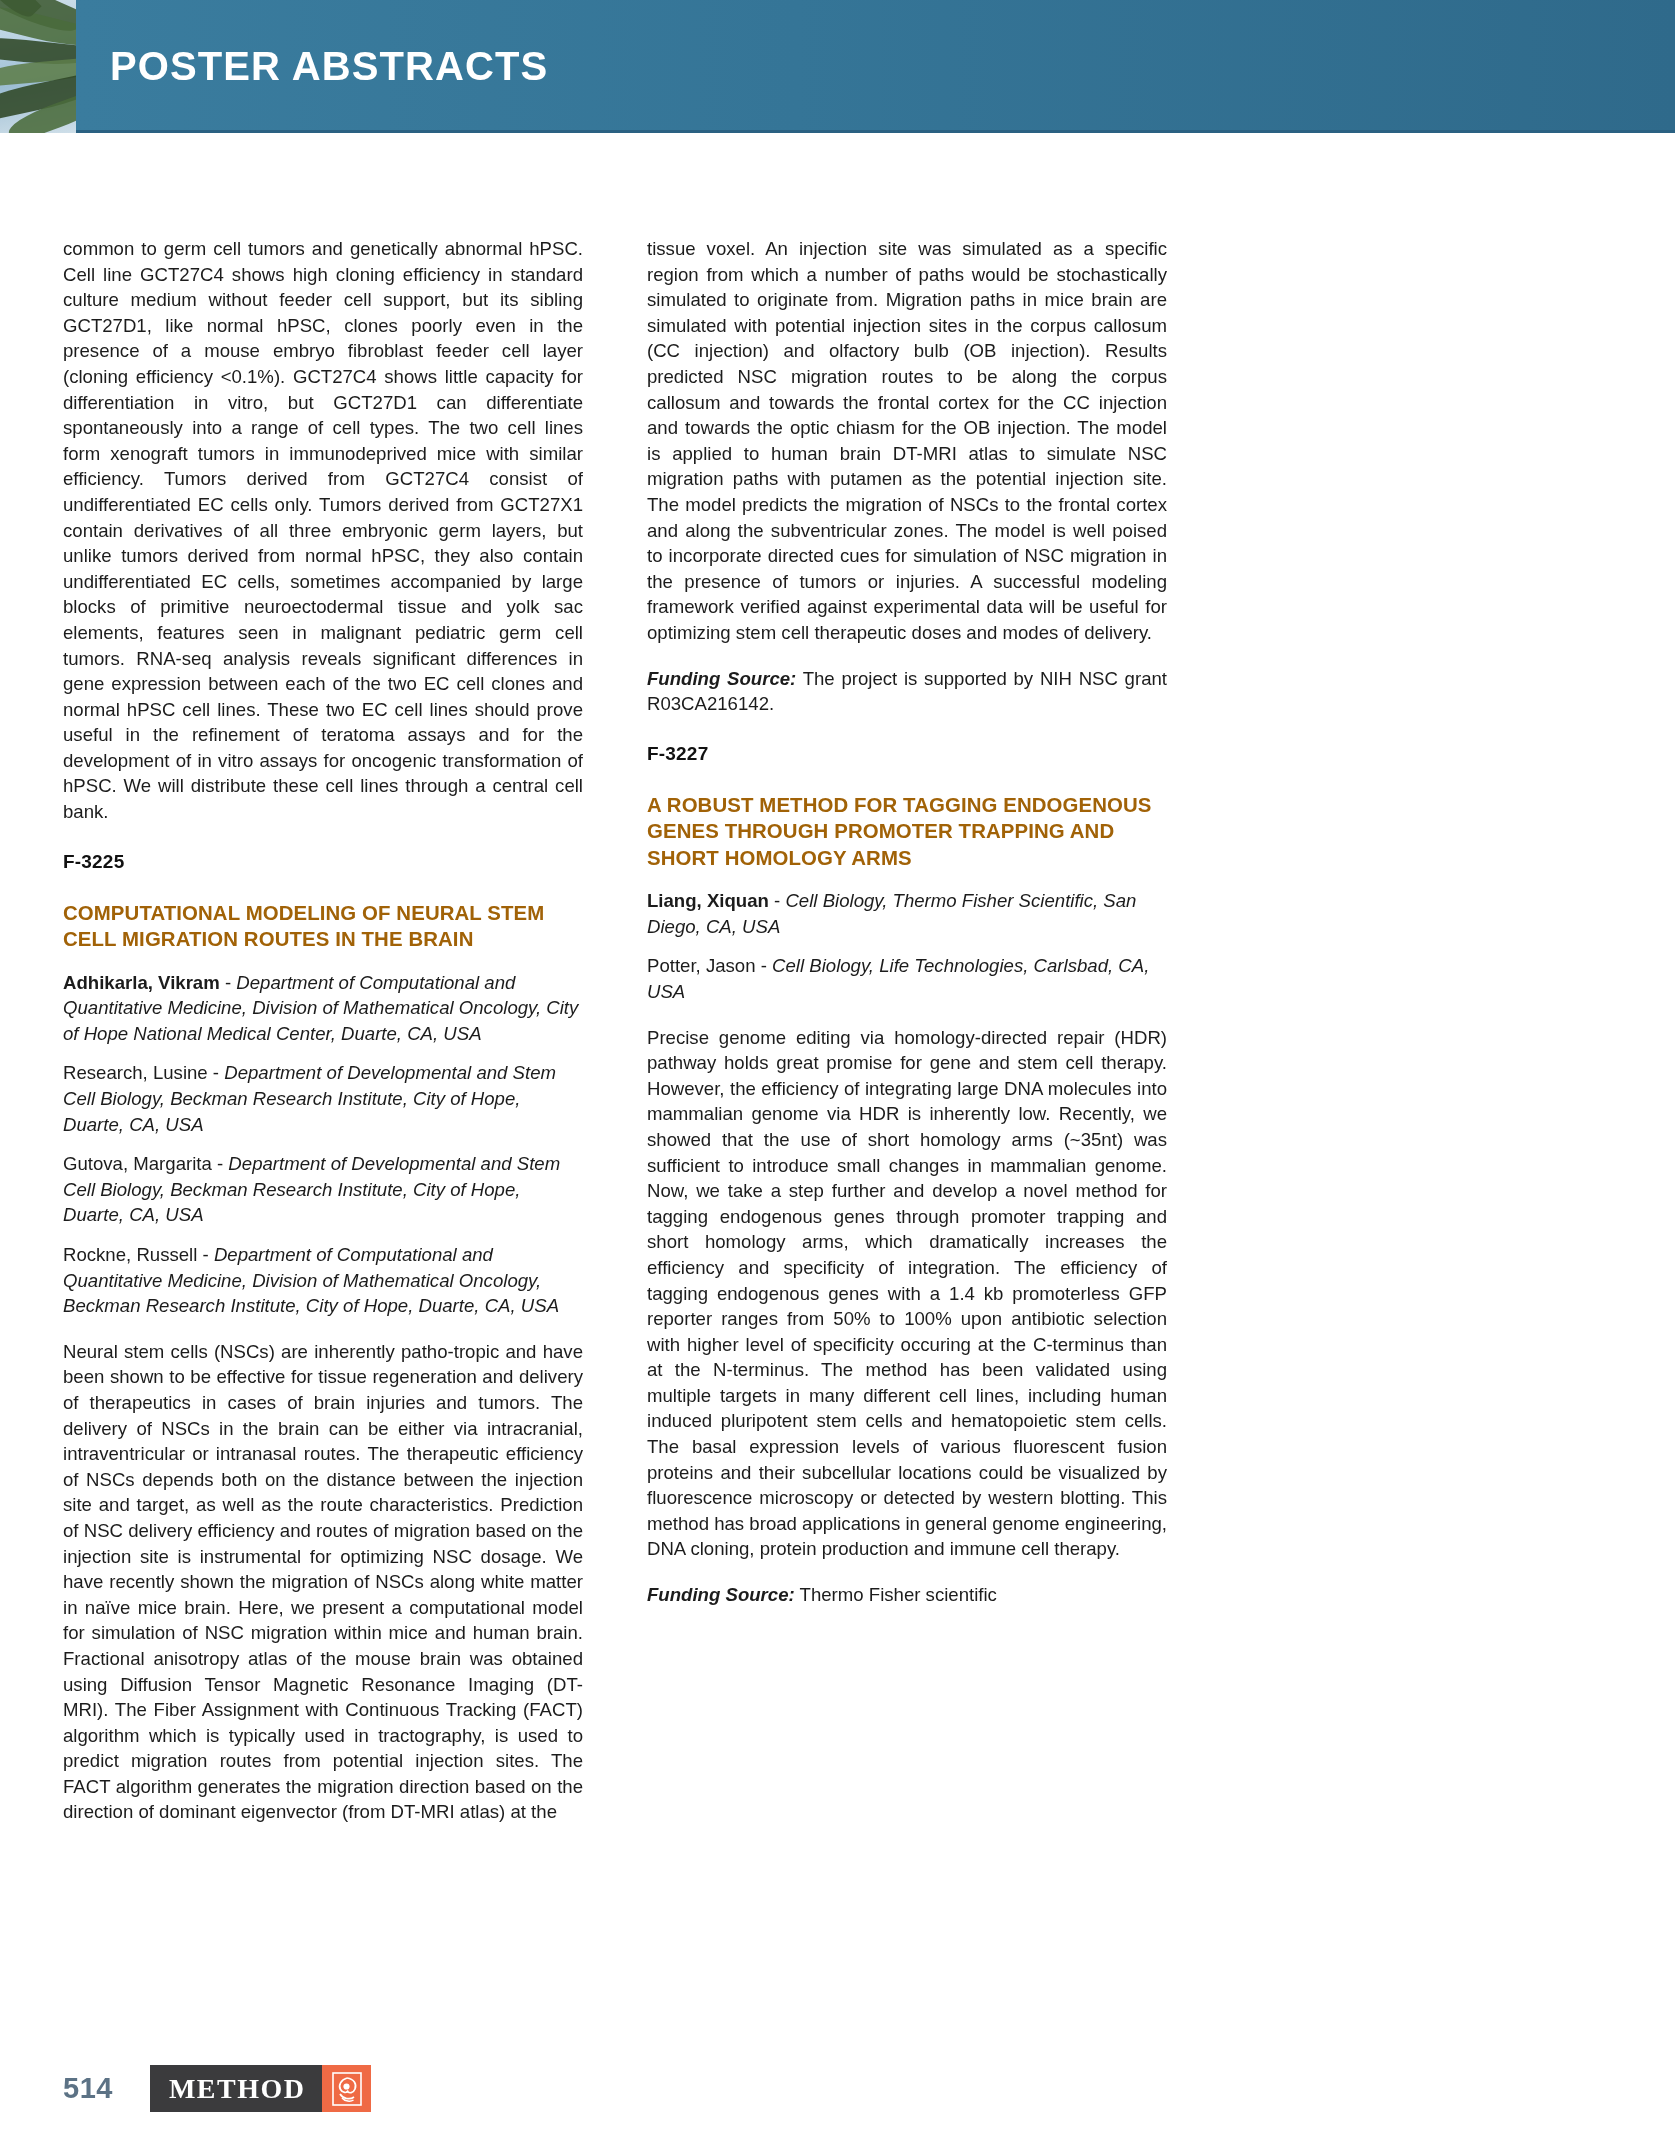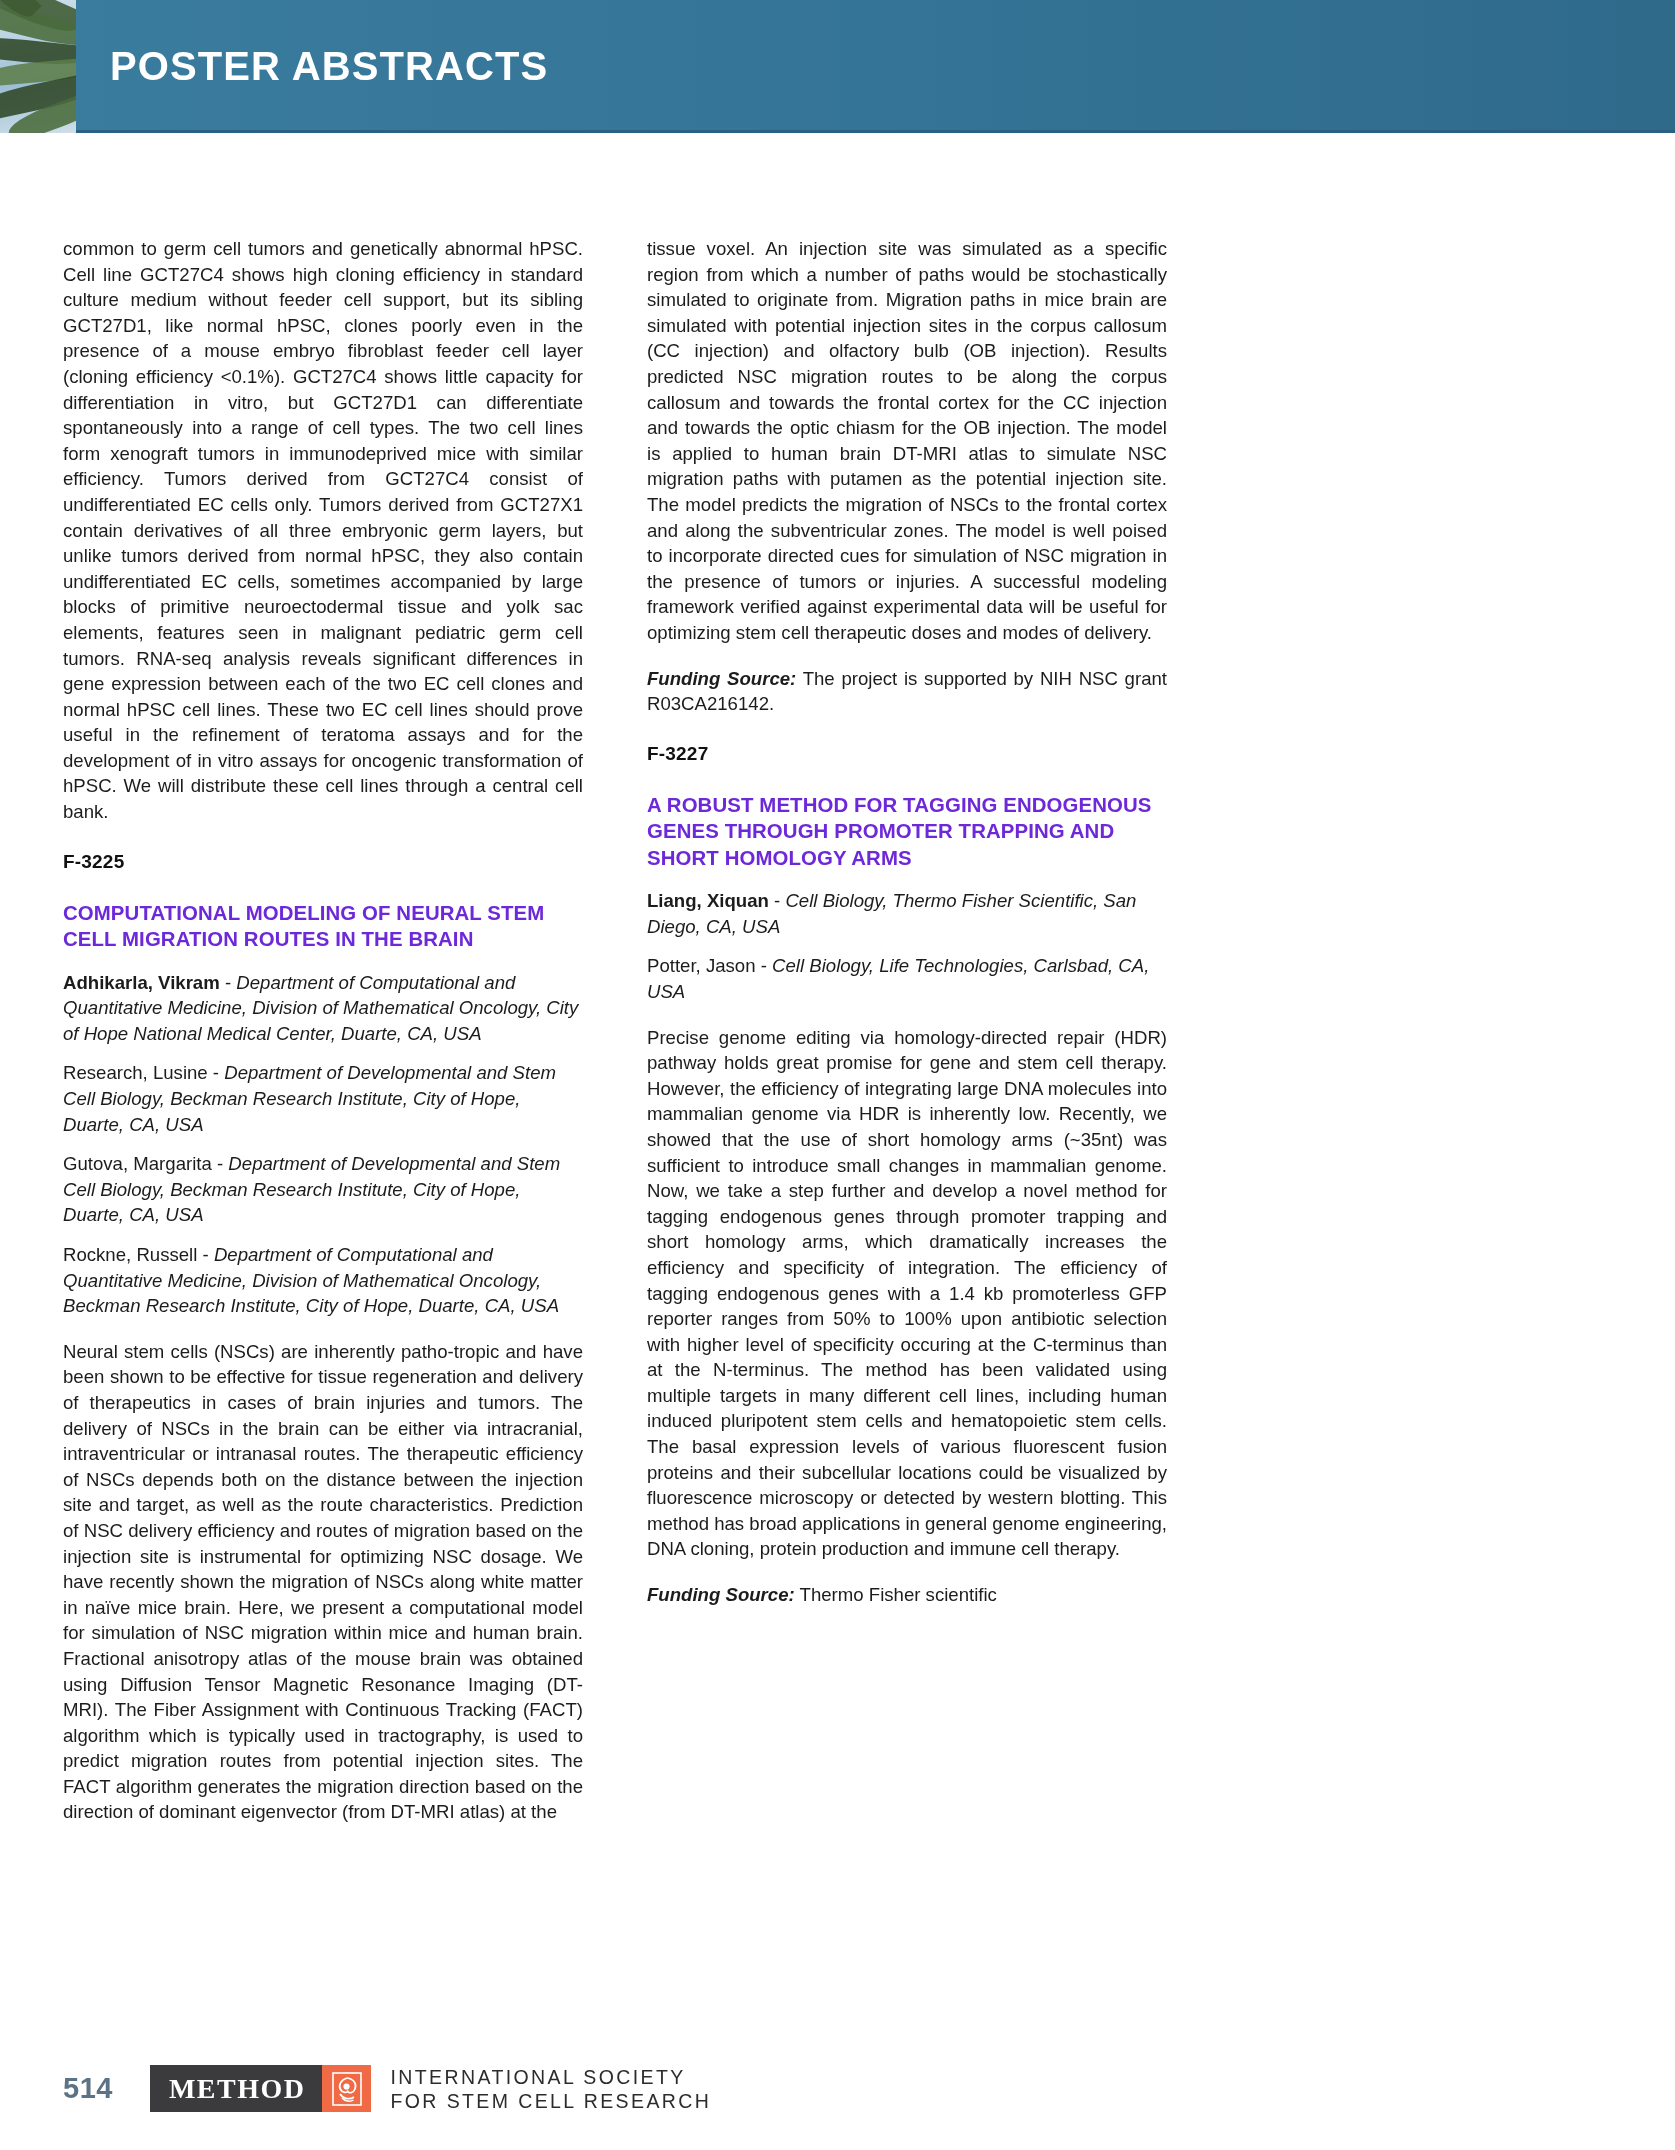--- a/index.html
+++ b/index.html
@@ -96,21 +96,21 @@
     font-weight: bold;
     letter-spacing: .2px;
     color: #111;
   }
   .abstract-title {
     margin: 0 0 17px 0;
     font-size: 20.4px;
     font-weight: bold;
     line-height: 26.5px;
     letter-spacing: .1px;
-    color: #6d28d9;
+    color: #a16207;
   }
   .authors {
     margin: 0 0 20px 0;
     font-size: 18.6px;
     line-height: 25.6px;
     color: #1c1c1c;
   }
   .author-line { display: block; margin-top: 14px; }
   .author-name { font-style: normal; }
   .author-name.lead { font-weight: bold; }
@@ -264,18 +264,14 @@
     <div class="isscr-mark">
       <svg width="30" height="34" viewBox="0 0 30 34" aria-hidden="true">
         <rect x="1" y="1" width="28" height="32" fill="none" stroke="#ffffff" stroke-width="1.6"></rect>
         <path d="M15 6 C22 7 25 12 23 17 C21.5 21 17 22 15 19" fill="none" stroke="#ffffff" stroke-width="1.7"></path>
         <path d="M15 6 C9 8 6 13 8.5 17.5 C10.5 21 15 21.5 16 18.5" fill="none" stroke="#ffffff" stroke-width="1.7"></path>
         <path d="M8 22 C11 27 18 28 22 25" fill="none" stroke="#ffffff" stroke-width="1.7"></path>
         <path d="M10 26 C13 29.5 18.5 30 21.5 28" fill="none" stroke="#ffffff" stroke-width="1.5"></path>
         <circle cx="14.5" cy="14.5" r="3.1" fill="#ffffff"></circle>
       </svg>
     </div>
-    <div class="isscr-tagline">
-      <span>INTERNATIONAL SOCIETY</span>
-      <span>FOR STEM CELL RESEARCH</span>
-    </div>
   </div>
 </div>
 
 </body></html>

